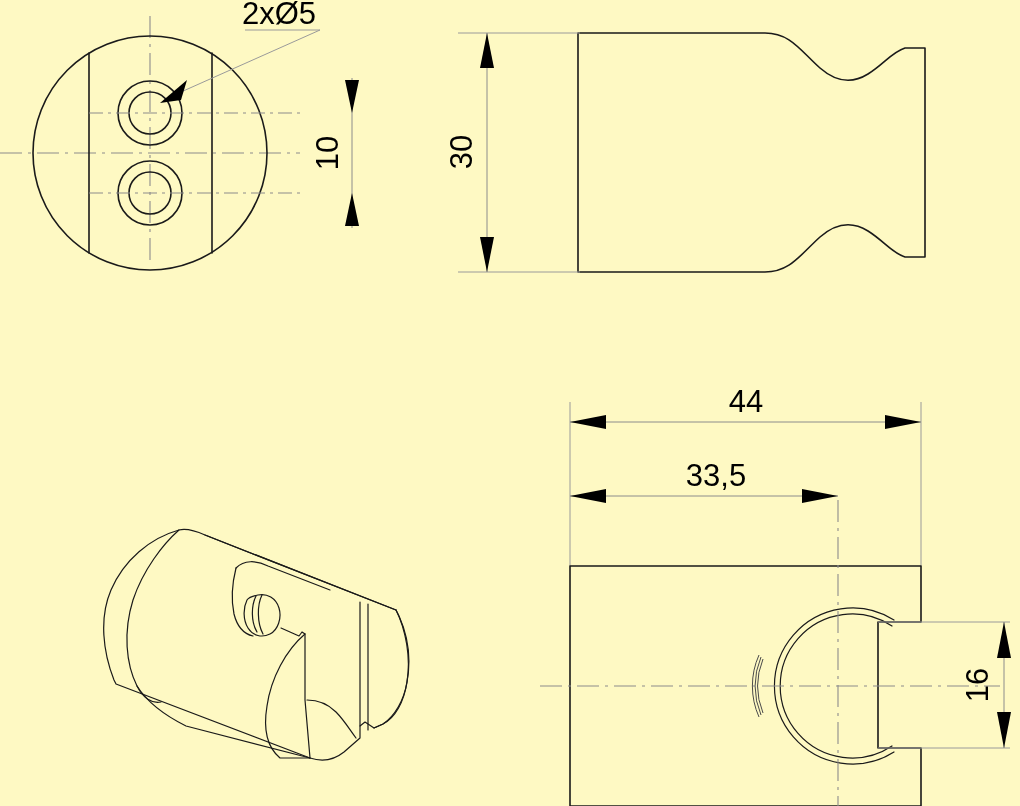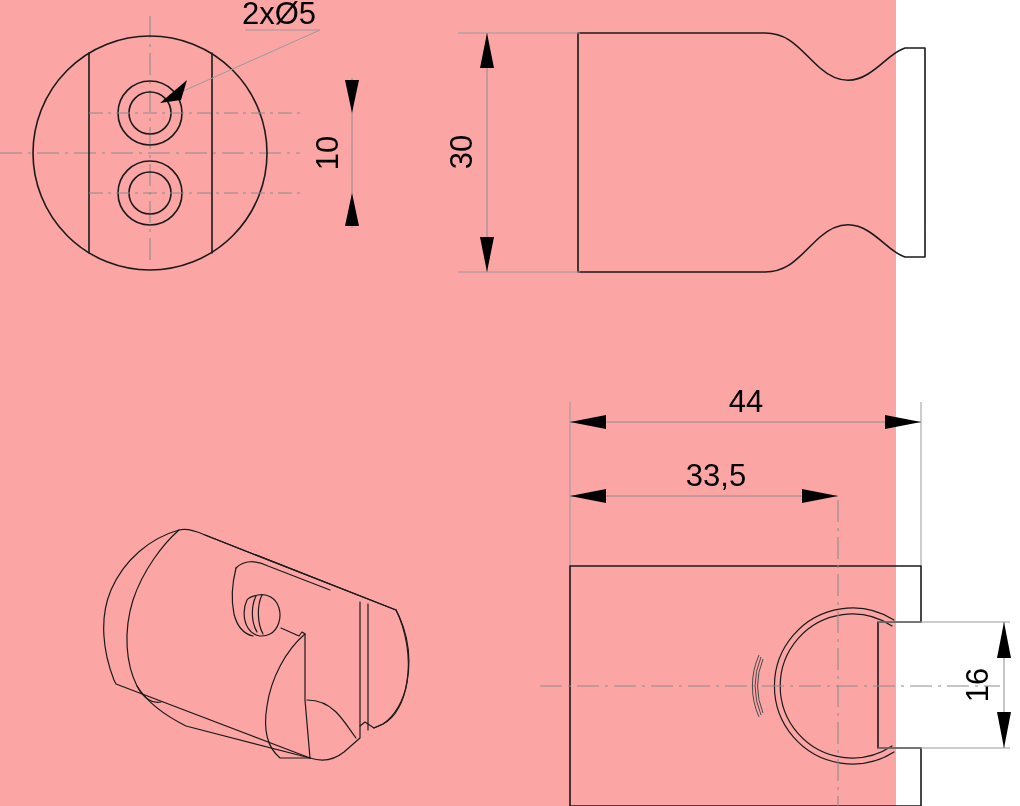--- a/index.html
+++ b/index.html
@@ -8,23 +8,23 @@
     background: #ffffff;
   }
   body {
     width: 1020px;
     height: 806px;
     font-family: "Liberation Sans", sans-serif;
     overflow: hidden;
   }
   #drawing-sheet {
     position: relative;
-    width: 896px;
+    width: 1020px;
     height: 806px;
-    background: #fca5a5;
+    background: #fef9c3;
   }
   svg.sheet-svg {
     position: absolute;
     top: 0;
     left: 0;
     width: 1020px;
     height: 806px;
     display: block;
   }
   .outline {

